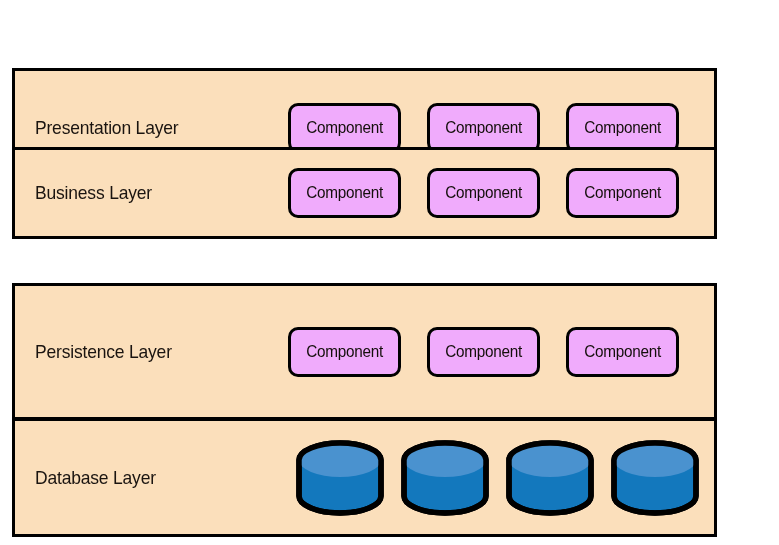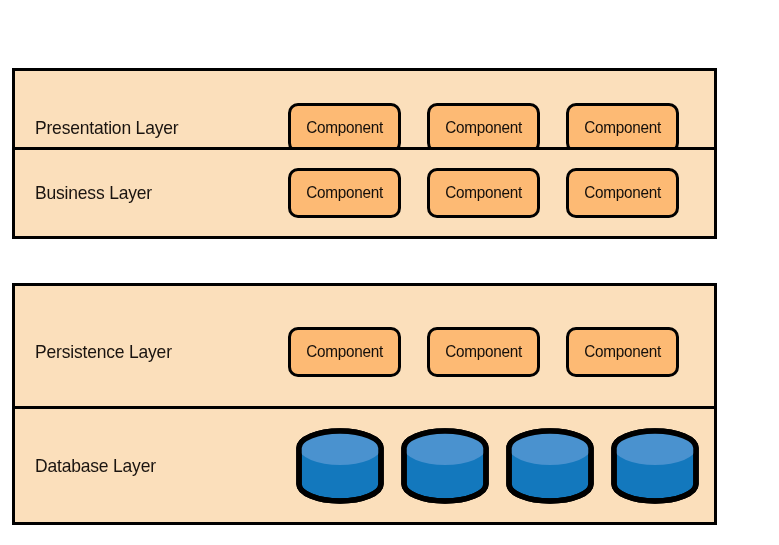--- a/index.html
+++ b/index.html
@@ -29,21 +29,21 @@
     left: 12px;
     width: 705px;
     box-sizing: border-box;
     background: #fbdfbb;
     border: 3px solid #000000;
   }
 
   .layer-1 { top: 20px;  height: 119px; margin-top: 48px; }
   .layer-2 { top: 147px; height: 92px; }
   .layer-3 { top: 283px; height: 137px; }
-  .layer-4 { top: 406px; height: 119px; text-align: right; }
+  .layer-4 { top: 418px; height: 119px; text-align: right; }
 
   .layer-label {
     position: absolute;
     left: 20px;
     top: 50%;
     transform: translateY(-50%);
     font-family: "Liberation Sans", sans-serif;
     font-size: 19px;
     font-weight: 400;
     color: #1a1410;
@@ -62,21 +62,21 @@
     width: 420px;
     height: 50px;
   }
 
   .component {
     position: absolute;
     top: 0;
     width: 113px;
     height: 50px;
     box-sizing: border-box;
-    background: #fdba74;
+    background: #f0abfc;
     border: 3px solid #000000;
     border-radius: 10px;
     display: flex;
     align-items: center;
     justify-content: center;
   }
 
   .component-label {
     font-family: "Liberation Sans", sans-serif;
     font-size: 17px;

